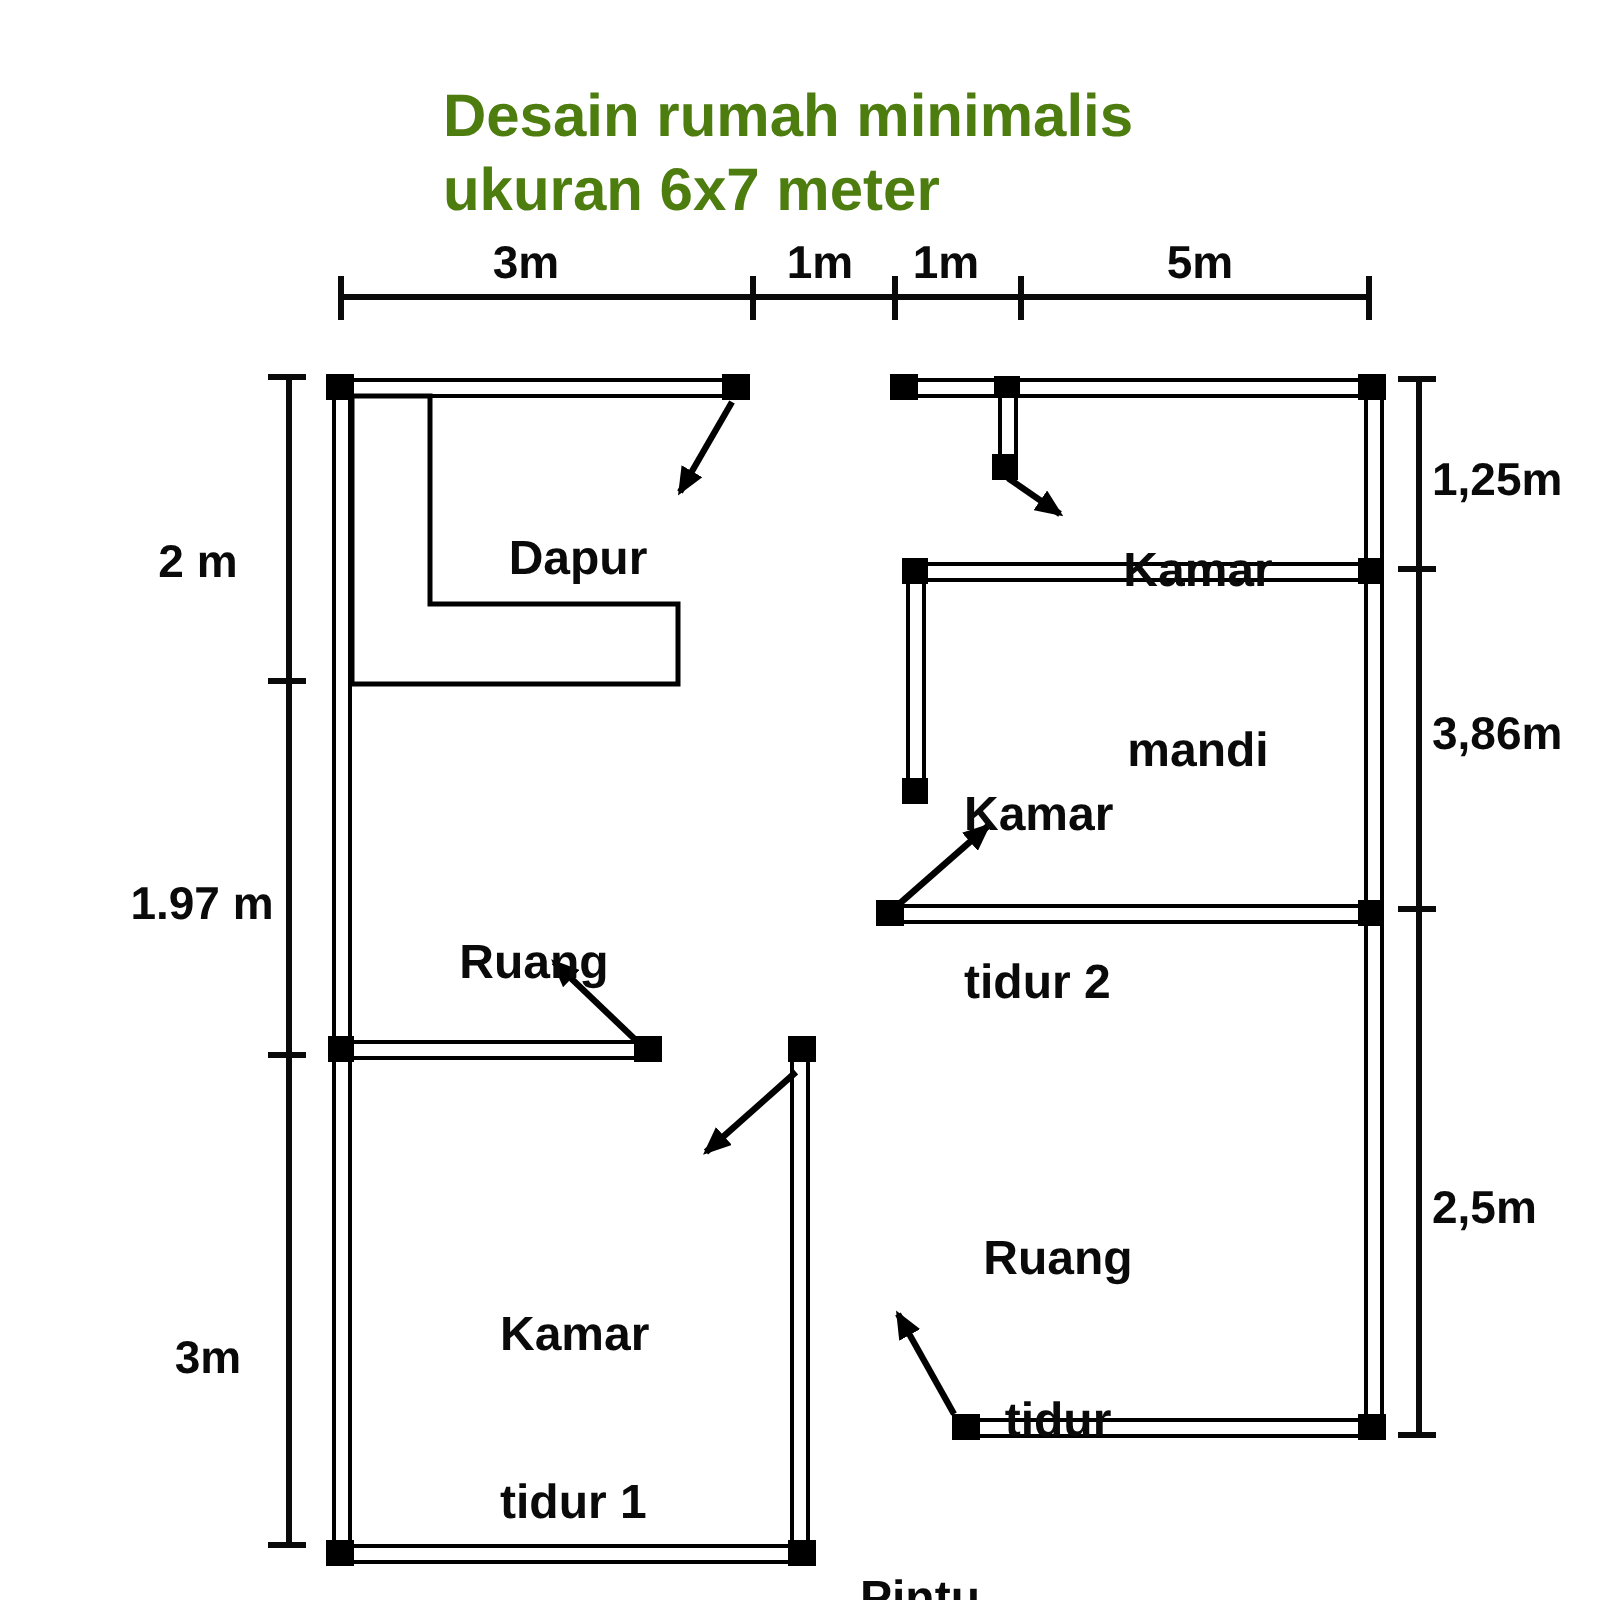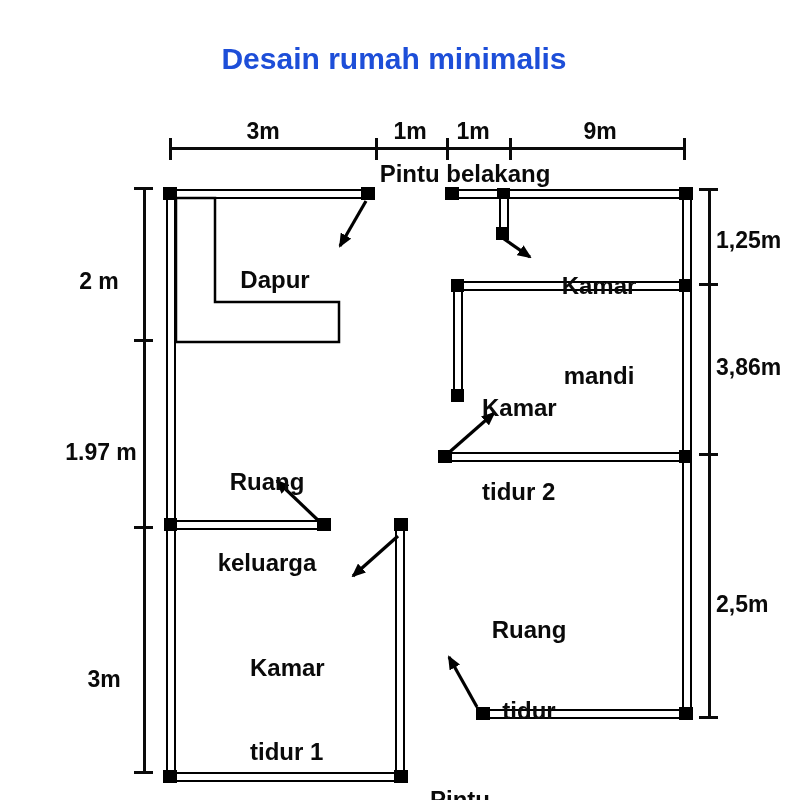--- a/index.html
+++ b/index.html
@@ -14,21 +14,21 @@
     width: 800px; height: 800px;
     background: #ffffff;
     color: #0a0a0a;
   }
   
   .title {
     position: absolute;
     left: 394px; top: 40px;
     transform: translateX(-50%);
     font-size: 30px; font-weight: bold;
-    line-height: 37px; color: #1d4ed8;
+    line-height: 37px; color: #4d7c0f;
     white-space: nowrap;
   }
   
   .dline { position: absolute; background: #0a0a0a; }
   .tick-v { position: absolute; width: 3px; height: 22px; background: #0a0a0a; }
   .tick-h { position: absolute; width: 19px; height: 3px; background: #0a0a0a; }
   .dim-label {
     position: absolute;
     font-size: 23px; font-weight: bold;
     color: #0a0a0a; white-space: nowrap;
@@ -52,32 +52,33 @@
   }
   .svg-layer { position: absolute; left: 0; top: 0; }
 </style>
 </head>
 <body>
 
 <div id="plan">
 
   <div class="title">
     <div>Desain rumah minimalis</div>
+    <div>ukuran 6x7 meter</div>
   </div>
 
   <div class="dline" style="left:170px; top:147px; width:516px; height:3px;"></div>
   <div class="tick-v" style="left:169px; top:138px;"></div>
   <div class="tick-v" style="left:375px; top:138px;"></div>
   <div class="tick-v" style="left:446px; top:138px;"></div>
   <div class="tick-v" style="left:509px; top:138px;"></div>
   <div class="tick-v" style="left:683px; top:138px;"></div>
   <div class="dim-label center-x" style="left:263px; top:118px;">3m</div>
   <div class="dim-label center-x" style="left:410px; top:118px;">1m</div>
   <div class="dim-label center-x" style="left:473px; top:118px;">1m</div>
-  <div class="dim-label center-x" style="left:600px; top:118px;">9m</div>
+  <div class="dim-label center-x" style="left:600px; top:118px;">5m</div>
 
   <div class="dline" style="left:143px; top:188px; width:3px; height:586px;"></div>
   <div class="tick-h" style="left:134px; top:187px;"></div>
   <div class="tick-h" style="left:134px; top:339px;"></div>
   <div class="tick-h" style="left:134px; top:526px;"></div>
   <div class="tick-h" style="left:134px; top:771px;"></div>
   <div class="dim-label center-xy" style="left:99px; top:281px;">2 m</div>
   <div class="dim-label center-xy" style="left:101px; top:452px;">1.97 m</div>
   <div class="dim-label center-xy" style="left:104px; top:679px;">3m</div>
 
@@ -130,41 +131,39 @@
     </defs>
     <path d="M176,198 L215,198 L215,302 L339,302 L339,342 L176,342 Z" fill="#ffffff" stroke="#000000" stroke-width="2.5"></path>
     <line x1="366" y1="201" x2="340" y2="246" stroke="#000000" stroke-width="3.2" marker-end="url(#ah)"></line>
     <line x1="504" y1="239" x2="530" y2="257" stroke="#000000" stroke-width="3.2" marker-end="url(#ah)"></line>
     <line x1="445" y1="456" x2="494" y2="413" stroke="#000000" stroke-width="3.2" marker-end="url(#ah)"></line>
     <line x1="322" y1="524" x2="277" y2="481" stroke="#000000" stroke-width="3.2" marker-end="url(#ah)"></line>
     <line x1="398" y1="536" x2="353" y2="576" stroke="#000000" stroke-width="3.2" marker-end="url(#ah)"></line>
     <line x1="477" y1="707" x2="449" y2="657" stroke="#000000" stroke-width="3.2" marker-end="url(#ah)"></line>
   </svg>
 
-  <div class="room-label center-x" style="left:465px; top:160px;">Pintu belakang</div>
   <div class="room-label center-x" style="left:460px; top:727px; text-align:center; line-height:29px;">
     <div>Pintu</div>
     
   </div>
 
-  <div class="room-label center-x" style="left:275px; top:266px;text-align:right;">Dapur</div>
+  <div class="room-label center-x" style="left:289px; top:266px;text-align:right;">Dapur</div>
 
   <div class="room-label center-x" style="left:599px; top:211px; text-align:center; line-height:30px;">
     <div>Kamar</div>
     <div>mandi</div>
   </div>
 
   <div class="room-label" style="left:482px; top:338px; line-height:28px;">
     <div>Kamar</div>
     <div>tidur 2</div>
   </div>
 
   <div class="room-label center-x" style="left:267px; top:414px; text-align:center; line-height:27px;">
     <div>Ruang</div>
-    <div>keluarga</div>
   </div>
 
   <div class="room-label" style="left:250px; top:598px; line-height:28px;">
     <div>Kamar</div>
     <div>tidur 1</div>
   </div>
 
   <div class="room-label center-x" style="left:529px; top:562px; text-align:center; line-height:27px;">
     <div>Ruang</div>
     <div>tidur</div>

